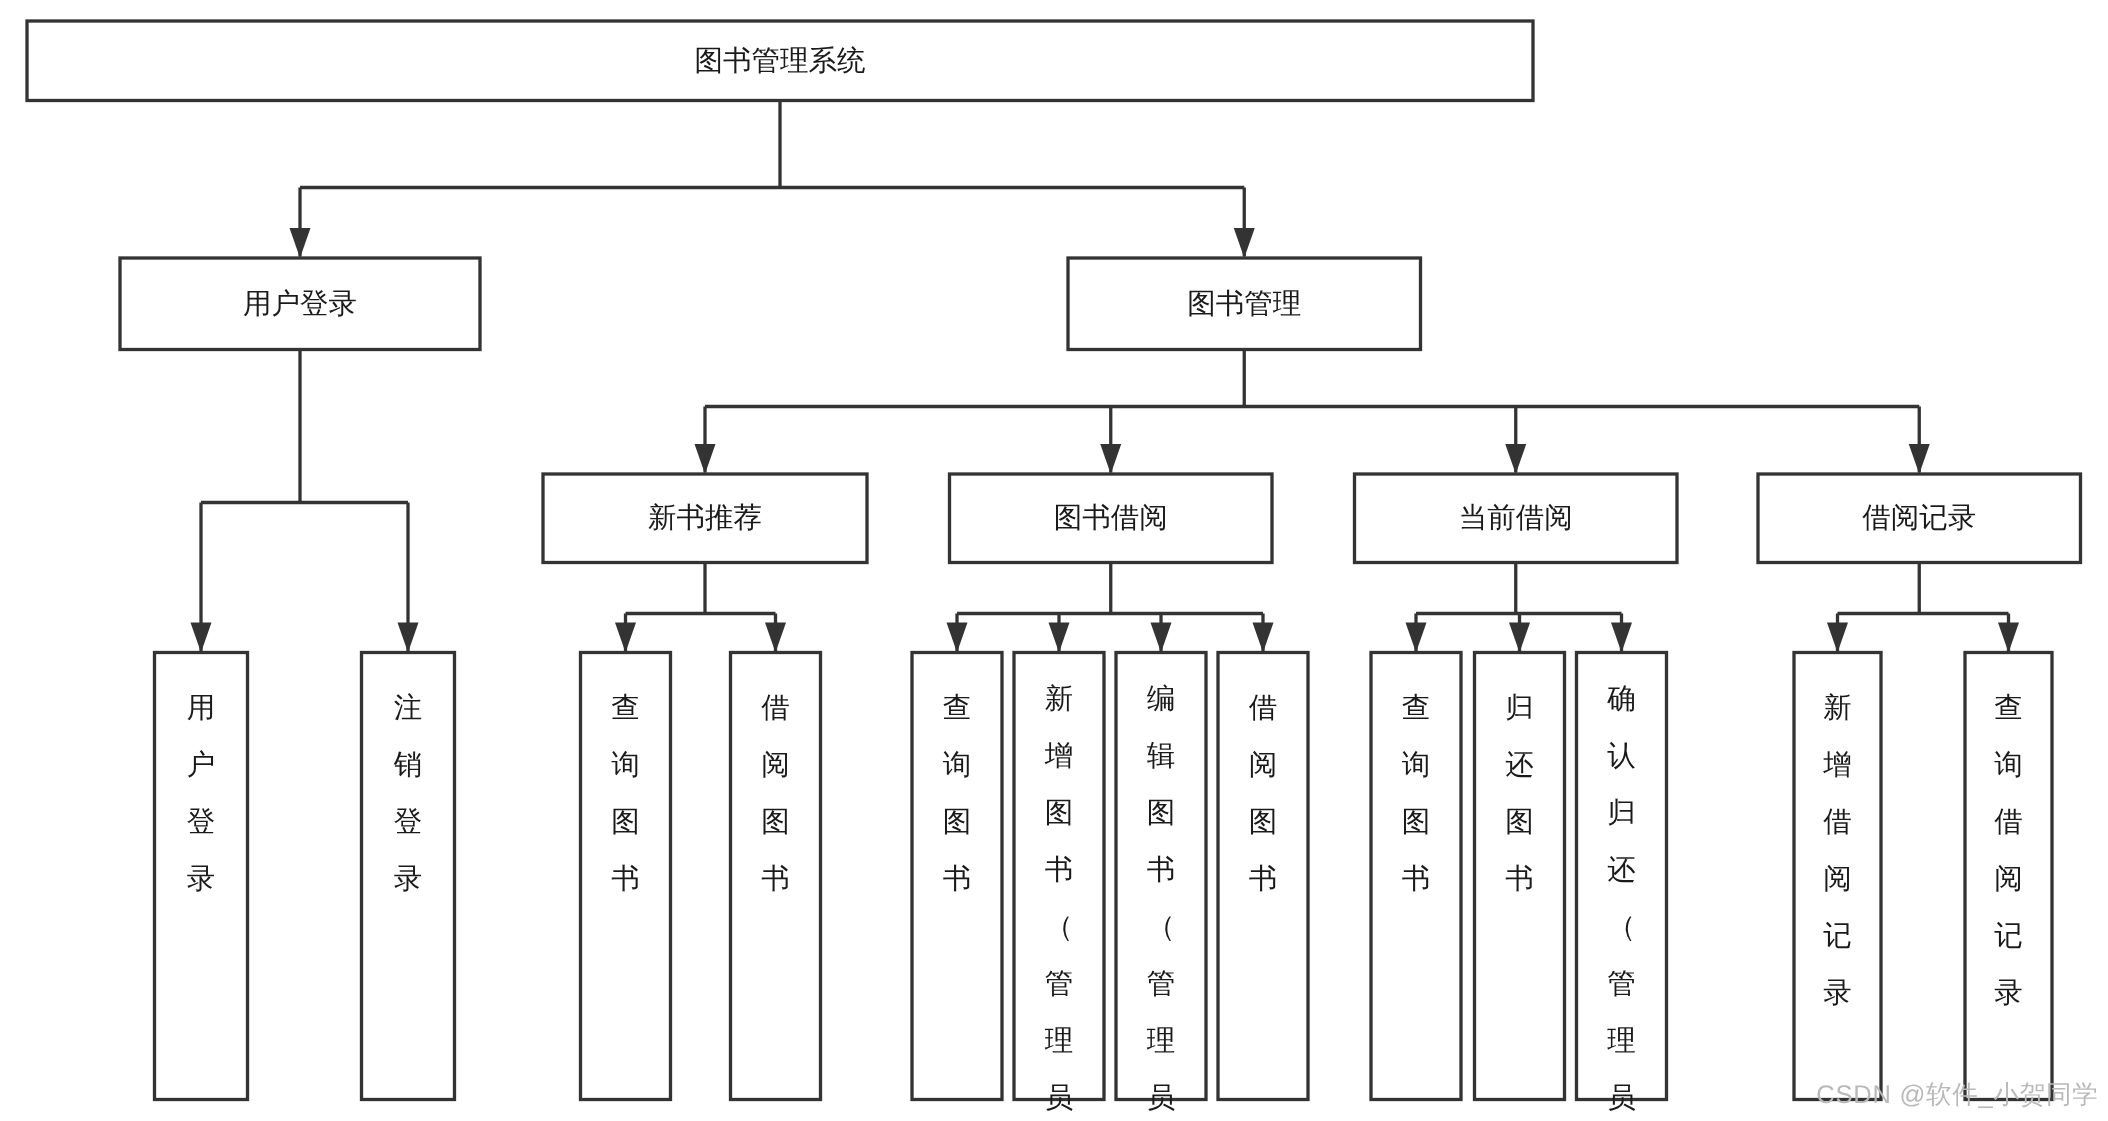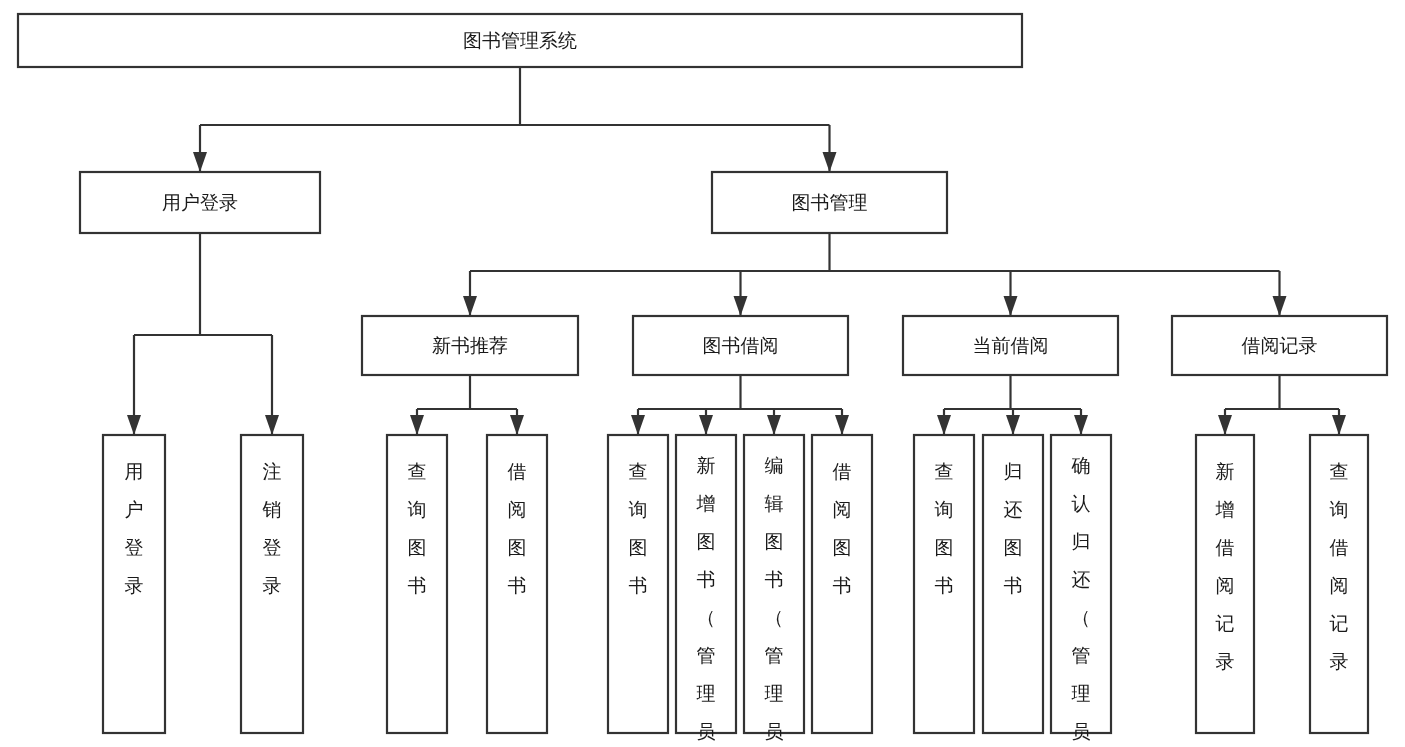--- a/index.html
+++ b/index.html
@@ -202,13 +202,14 @@
         <g>
           <rect x="1196" y="435" width="58" height="298" class="node-box"></rect>
           <text x="1225" class="node-label-v"><tspan x="1225" y="478">新</tspan><tspan x="1225" y="516">增</tspan><tspan x="1225" y="554">借</tspan><tspan x="1225" y="592">阅</tspan><tspan x="1225" y="630">记</tspan><tspan x="1225" y="668">录</tspan></text>
         </g>
         <g>
           <rect x="1310" y="435" width="58" height="298" class="node-box"></rect>
           <text x="1339" class="node-label-v"><tspan x="1339" y="478">查</tspan><tspan x="1339" y="516">询</tspan><tspan x="1339" y="554">借</tspan><tspan x="1339" y="592">阅</tspan><tspan x="1339" y="630">记</tspan><tspan x="1339" y="668">录</tspan></text>
         </g>
       </g>
   </svg>
+  <div class="watermark">CSDN @软件_小贺同学</div>
 </div>
 
 </body></html>

